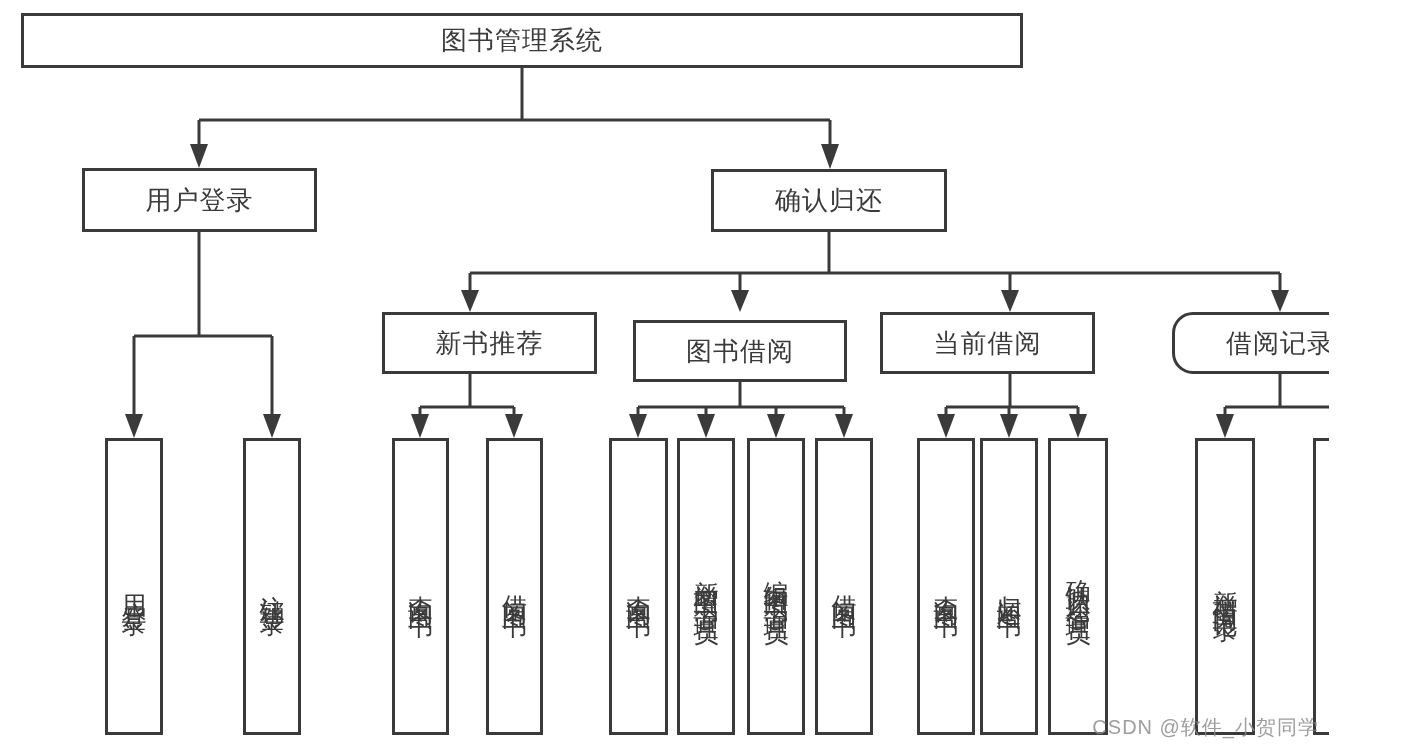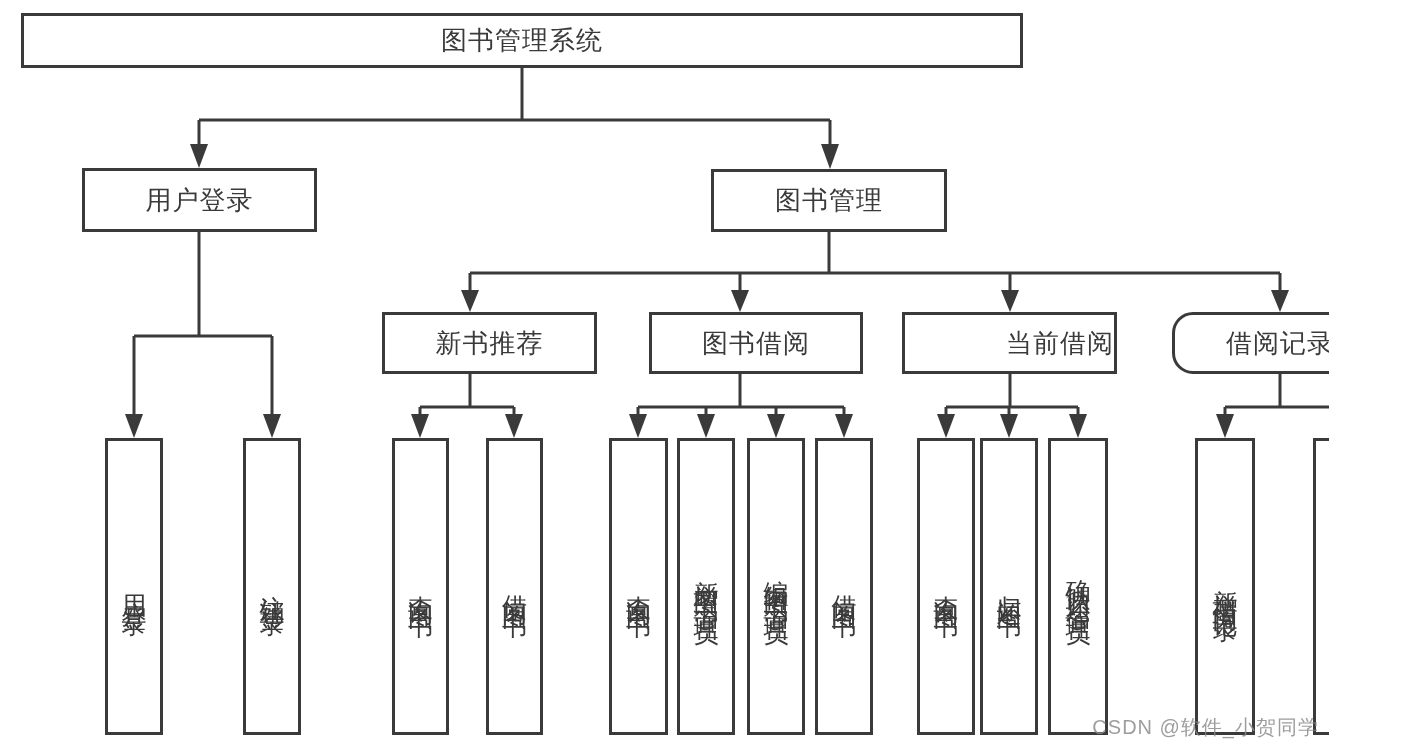--- a/index.html
+++ b/index.html
@@ -31,22 +31,22 @@
     white-space:nowrap;
   }
   
   .n-root{left:21px;top:13px;width:1002px;height:55px;}
   
   .n-l2a{left:82px;top:168px;width:235px;height:64px;}
   .n-l2b{left:711px;top:169px;width:236px;height:63px;}
   
   .n-l3{top:312px;height:62px;}
   .n-l3a{left:362px;width:215px;margin-left:20px;}
-  .n-l3b{left:649px;width:214px;}
-  .n-l3c{left:902px;width:215px;justify-content:flex-end;}
+  .n-l3b{left:633px;width:214px;margin-top:8px;}
+  .n-l3c{left:880px;width:215px;}
   .n-l3d{left:1172px;width:216px;border-radius:21px;}
   
   .vnode{top:438px;height:297px;}
   .n-u1{left:105px;width:58px;}
   .n-u2{left:243px;width:58px;}
   .n-r1{left:392px;width:57px;}
   .n-r2{left:486px;width:57px;}
   .n-b1{left:609px;width:59px;}
   .n-b2{left:677px;width:58px;}
   .n-b3{left:747px;width:58px;}
@@ -148,21 +148,21 @@
   </svg>
 
   <div class="node n-root">
     <span class="hlabel">图书管理系统</span>
   </div>
 
   <div class="node n-l2a">
     <span class="hlabel">用户登录</span>
   </div>
   <div class="node n-l2b">
-    <span class="hlabel">图书管理</span>
+    <span class="hlabel">确认归还</span>
   </div>
 
   <div class="node n-l3 n-l3a">
     <span class="hlabel">新书推荐</span>
   </div>
   <div class="node n-l3 n-l3b">
     <span class="hlabel">图书借阅</span>
   </div>
   <div class="node n-l3 n-l3c">
     <span class="hlabel">当前借阅</span>

